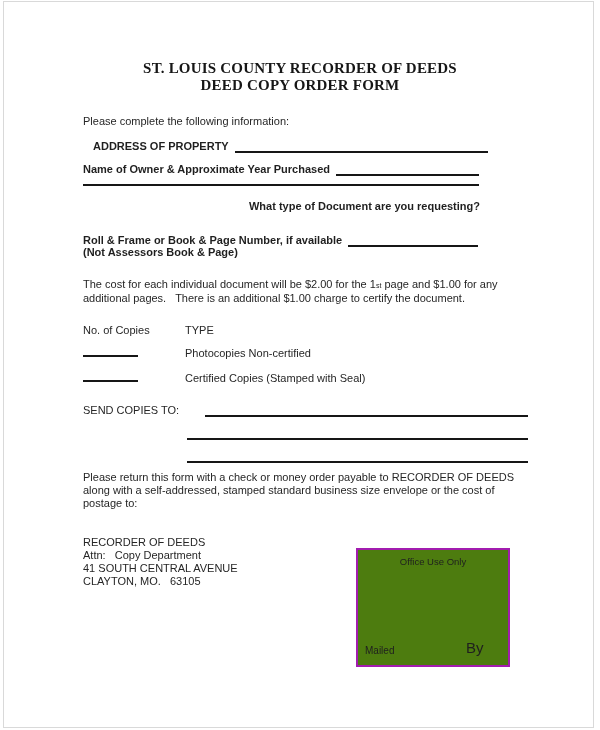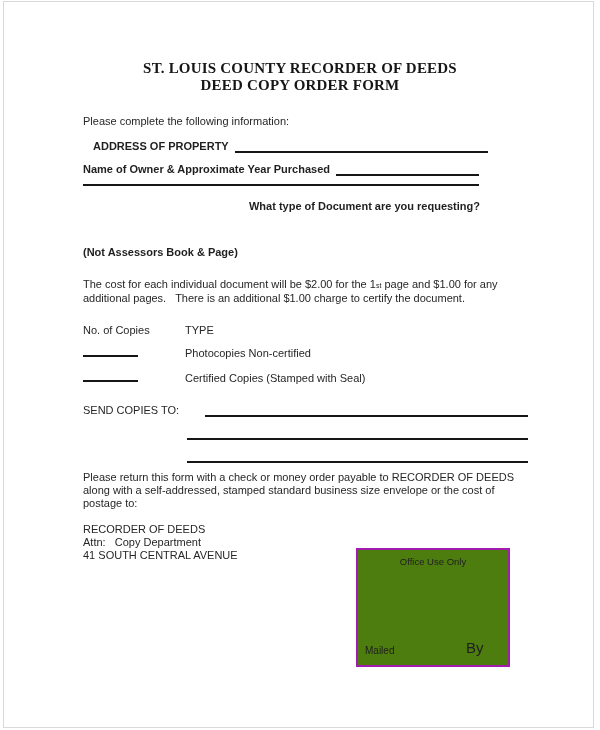--- a/index.html
+++ b/index.html
@@ -88,20 +88,24 @@
     <span class="t11 bold">Name of Owner &amp; Approximate Year Purchased</span>
     <span class="blank-line"></span>
   </div>
   <div class="rule" style="left:83px; top:184px; width:396px;"></div>
 
   <div class="field-row" style="left:83px; top:200px; width:397px;flex-direction:column;">
     <span class="t11 bold">What type of Document are you requesting?</span>
     <span class="blank-line"></span>
   </div>
 
+  <div class="field-row" style="left:83px; top:233px; width:395px;">
+    <span class="t11 bold">Roll &amp; Frame or Book &amp; Page Number, if available</span>
+    <span class="blank-line"></span>
+  </div>
   <div class="abs t11 bold" style="left:83px; top:246px;">(Not Assessors Book &amp; Page)</div>
 
   <div class="abs t11" style="left:83px; top:278px;">
     <div class="pre"><span>The cost for each individual document will be $2.00 for the 1</span><span class="small-ord">st</span><span> page and $1.00 for any</span></div>
     <div class="pre">additional pages.   There is an additional $1.00 charge to certify the document.</div>
   </div>
 
   <div class="abs t11" style="left:83px; top:324px;">No. of Copies</div>
   <div class="abs t11" style="left:185px; top:324px;">TYPE</div>
 
@@ -117,24 +121,25 @@
   </div>
   <div class="rule" style="left:187px; top:438px; width:341px;"></div>
   <div class="rule" style="left:187px; top:461px; width:341px;"></div>
 
   <div class="abs t11" style="left:83px; top:471px;">
     <div>Please return this form with a check or money order payable to RECORDER OF DEEDS</div>
     <div>along with a self-addressed, stamped standard business size envelope or the cost of</div>
     <div>postage to:</div>
   </div>
 
-  <div class="abs t11" style="left:83px; top:523px;">
+  <div class="abs t11" style="left:83px; top:536px;">
     <div class="pre">RECORDER OF DEEDS</div>
     <div class="pre">Attn:   Copy Department</div>
     <div class="pre">41 SOUTH CENTRAL AVENUE</div>
+    <div class="pre">CLAYTON, MO.   63105</div>
   </div>
 
   <div class="office-box">
     <div class="office-box-title">Office Use Only</div>
     <div class="office-box-mailed">Mailed</div>
     <div class="office-box-by">By</div>
   </div>
 </div>
 
 </body></html>

